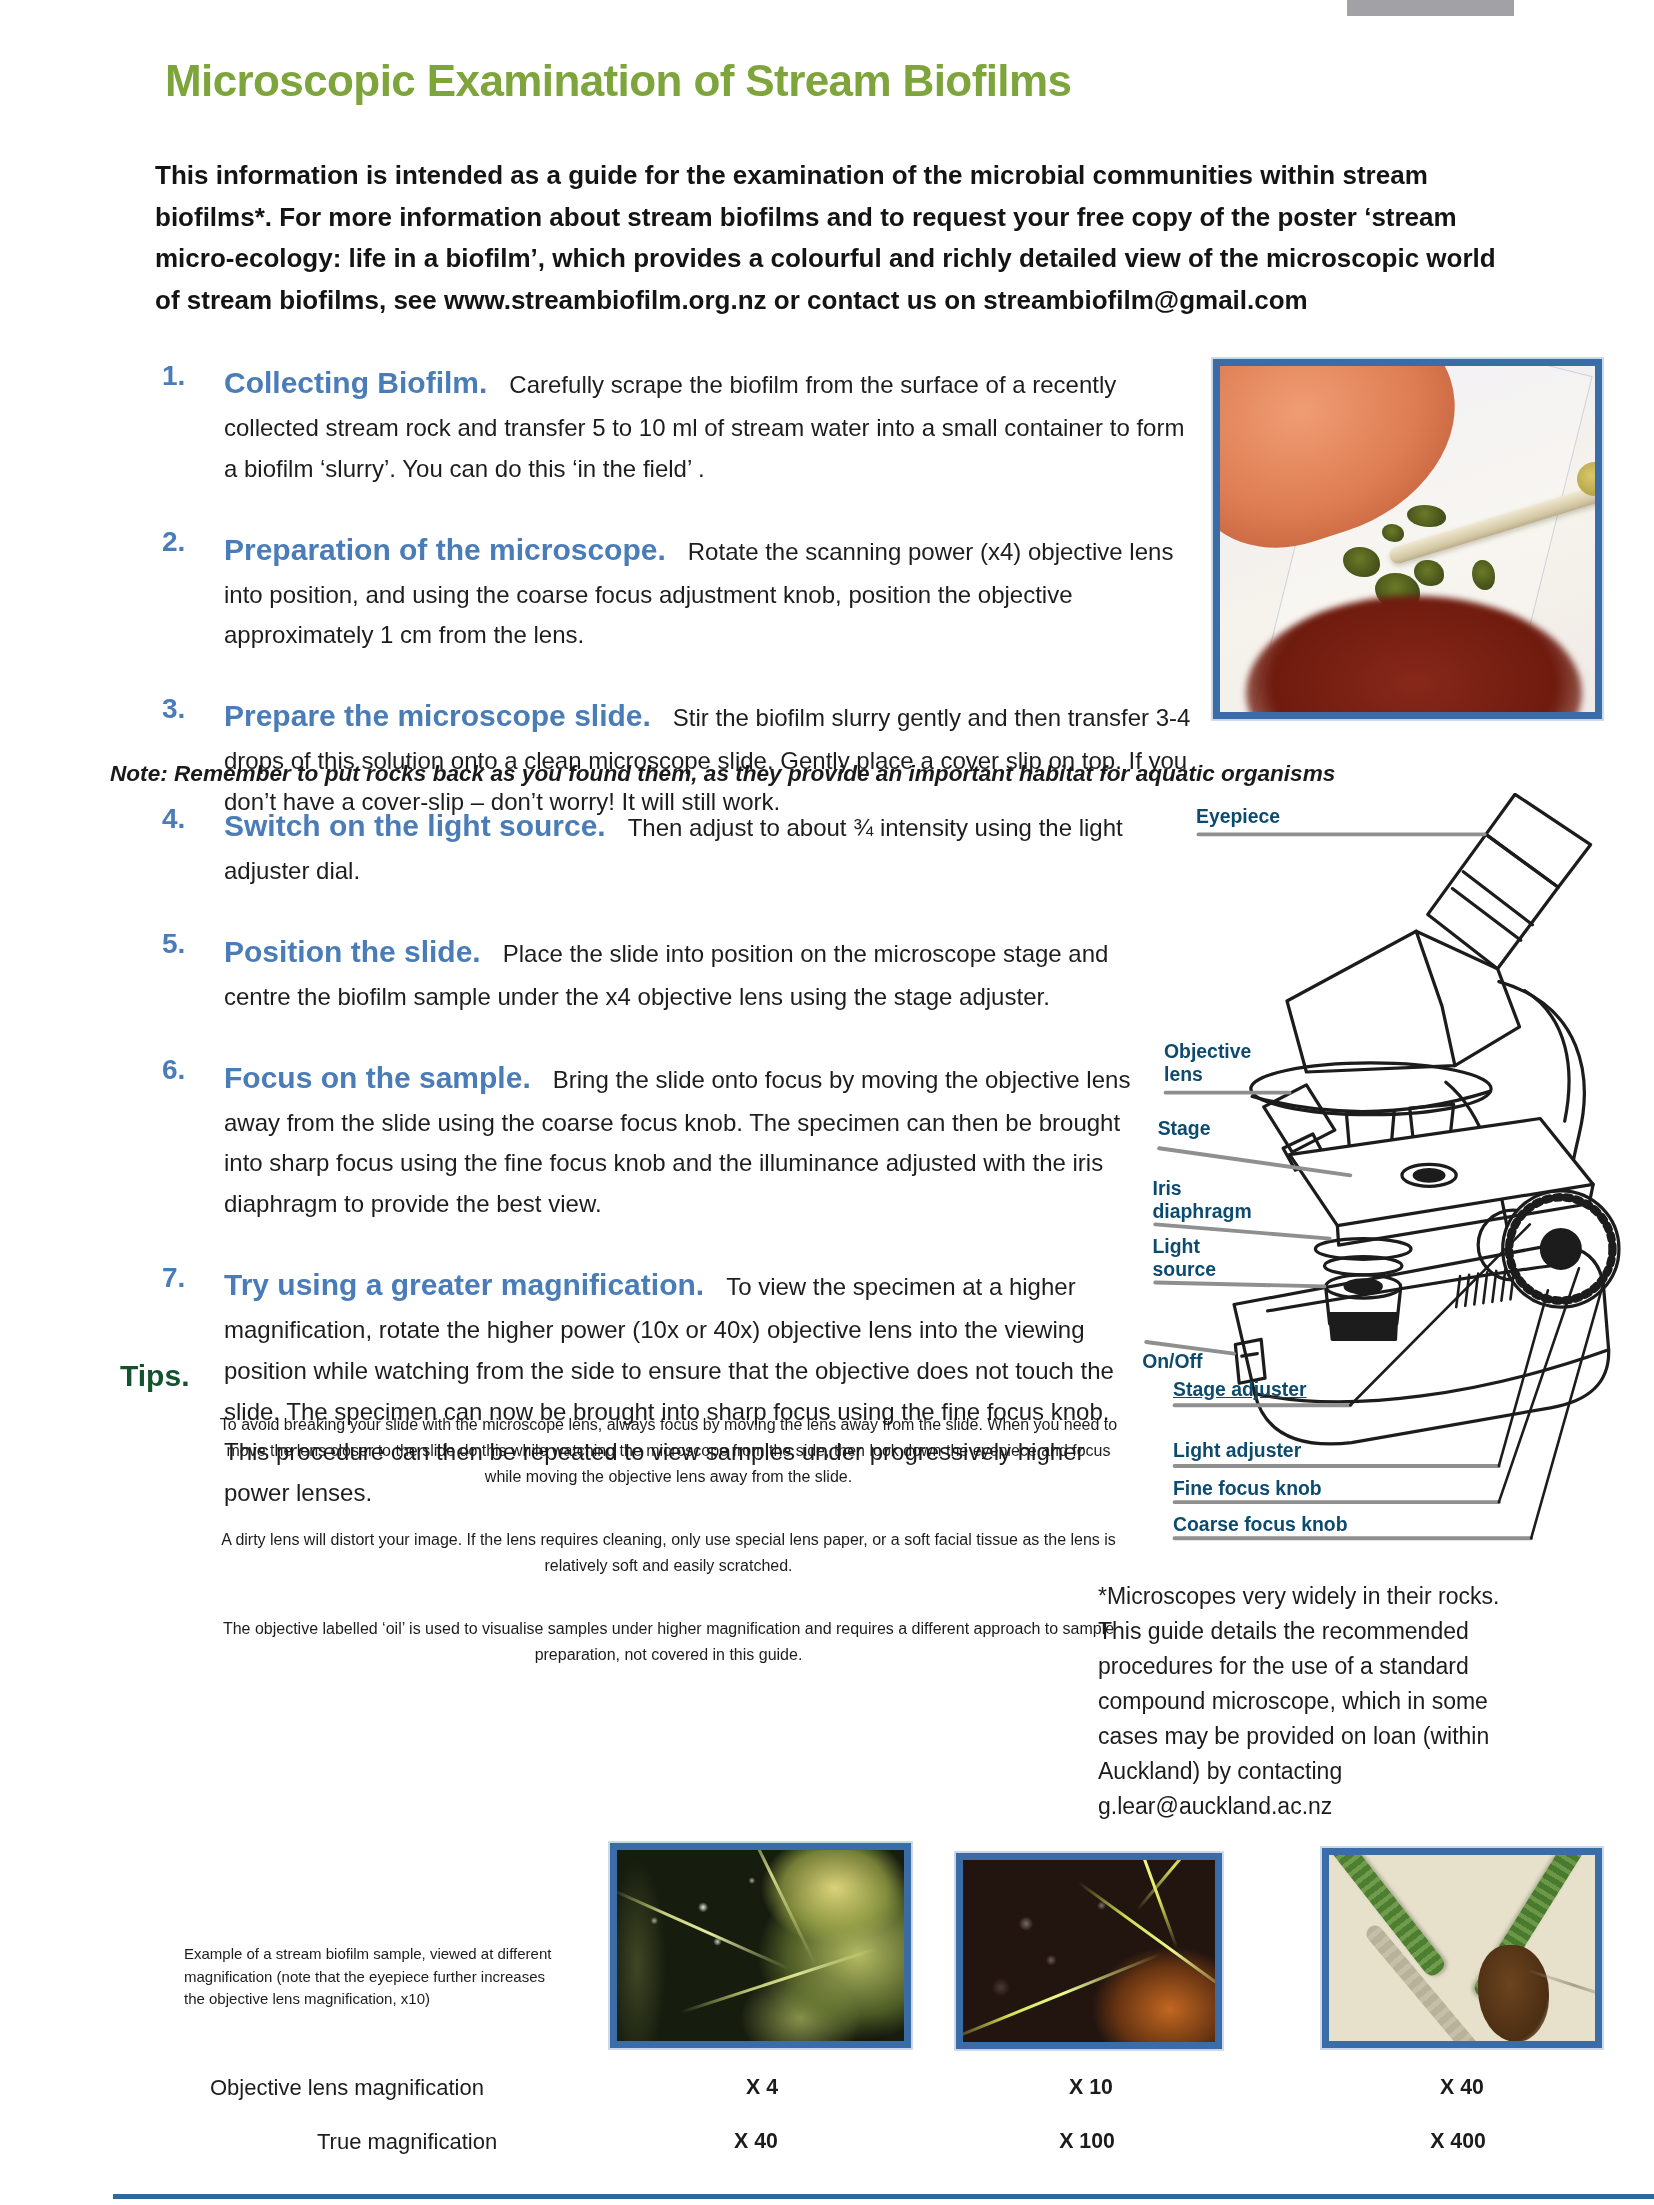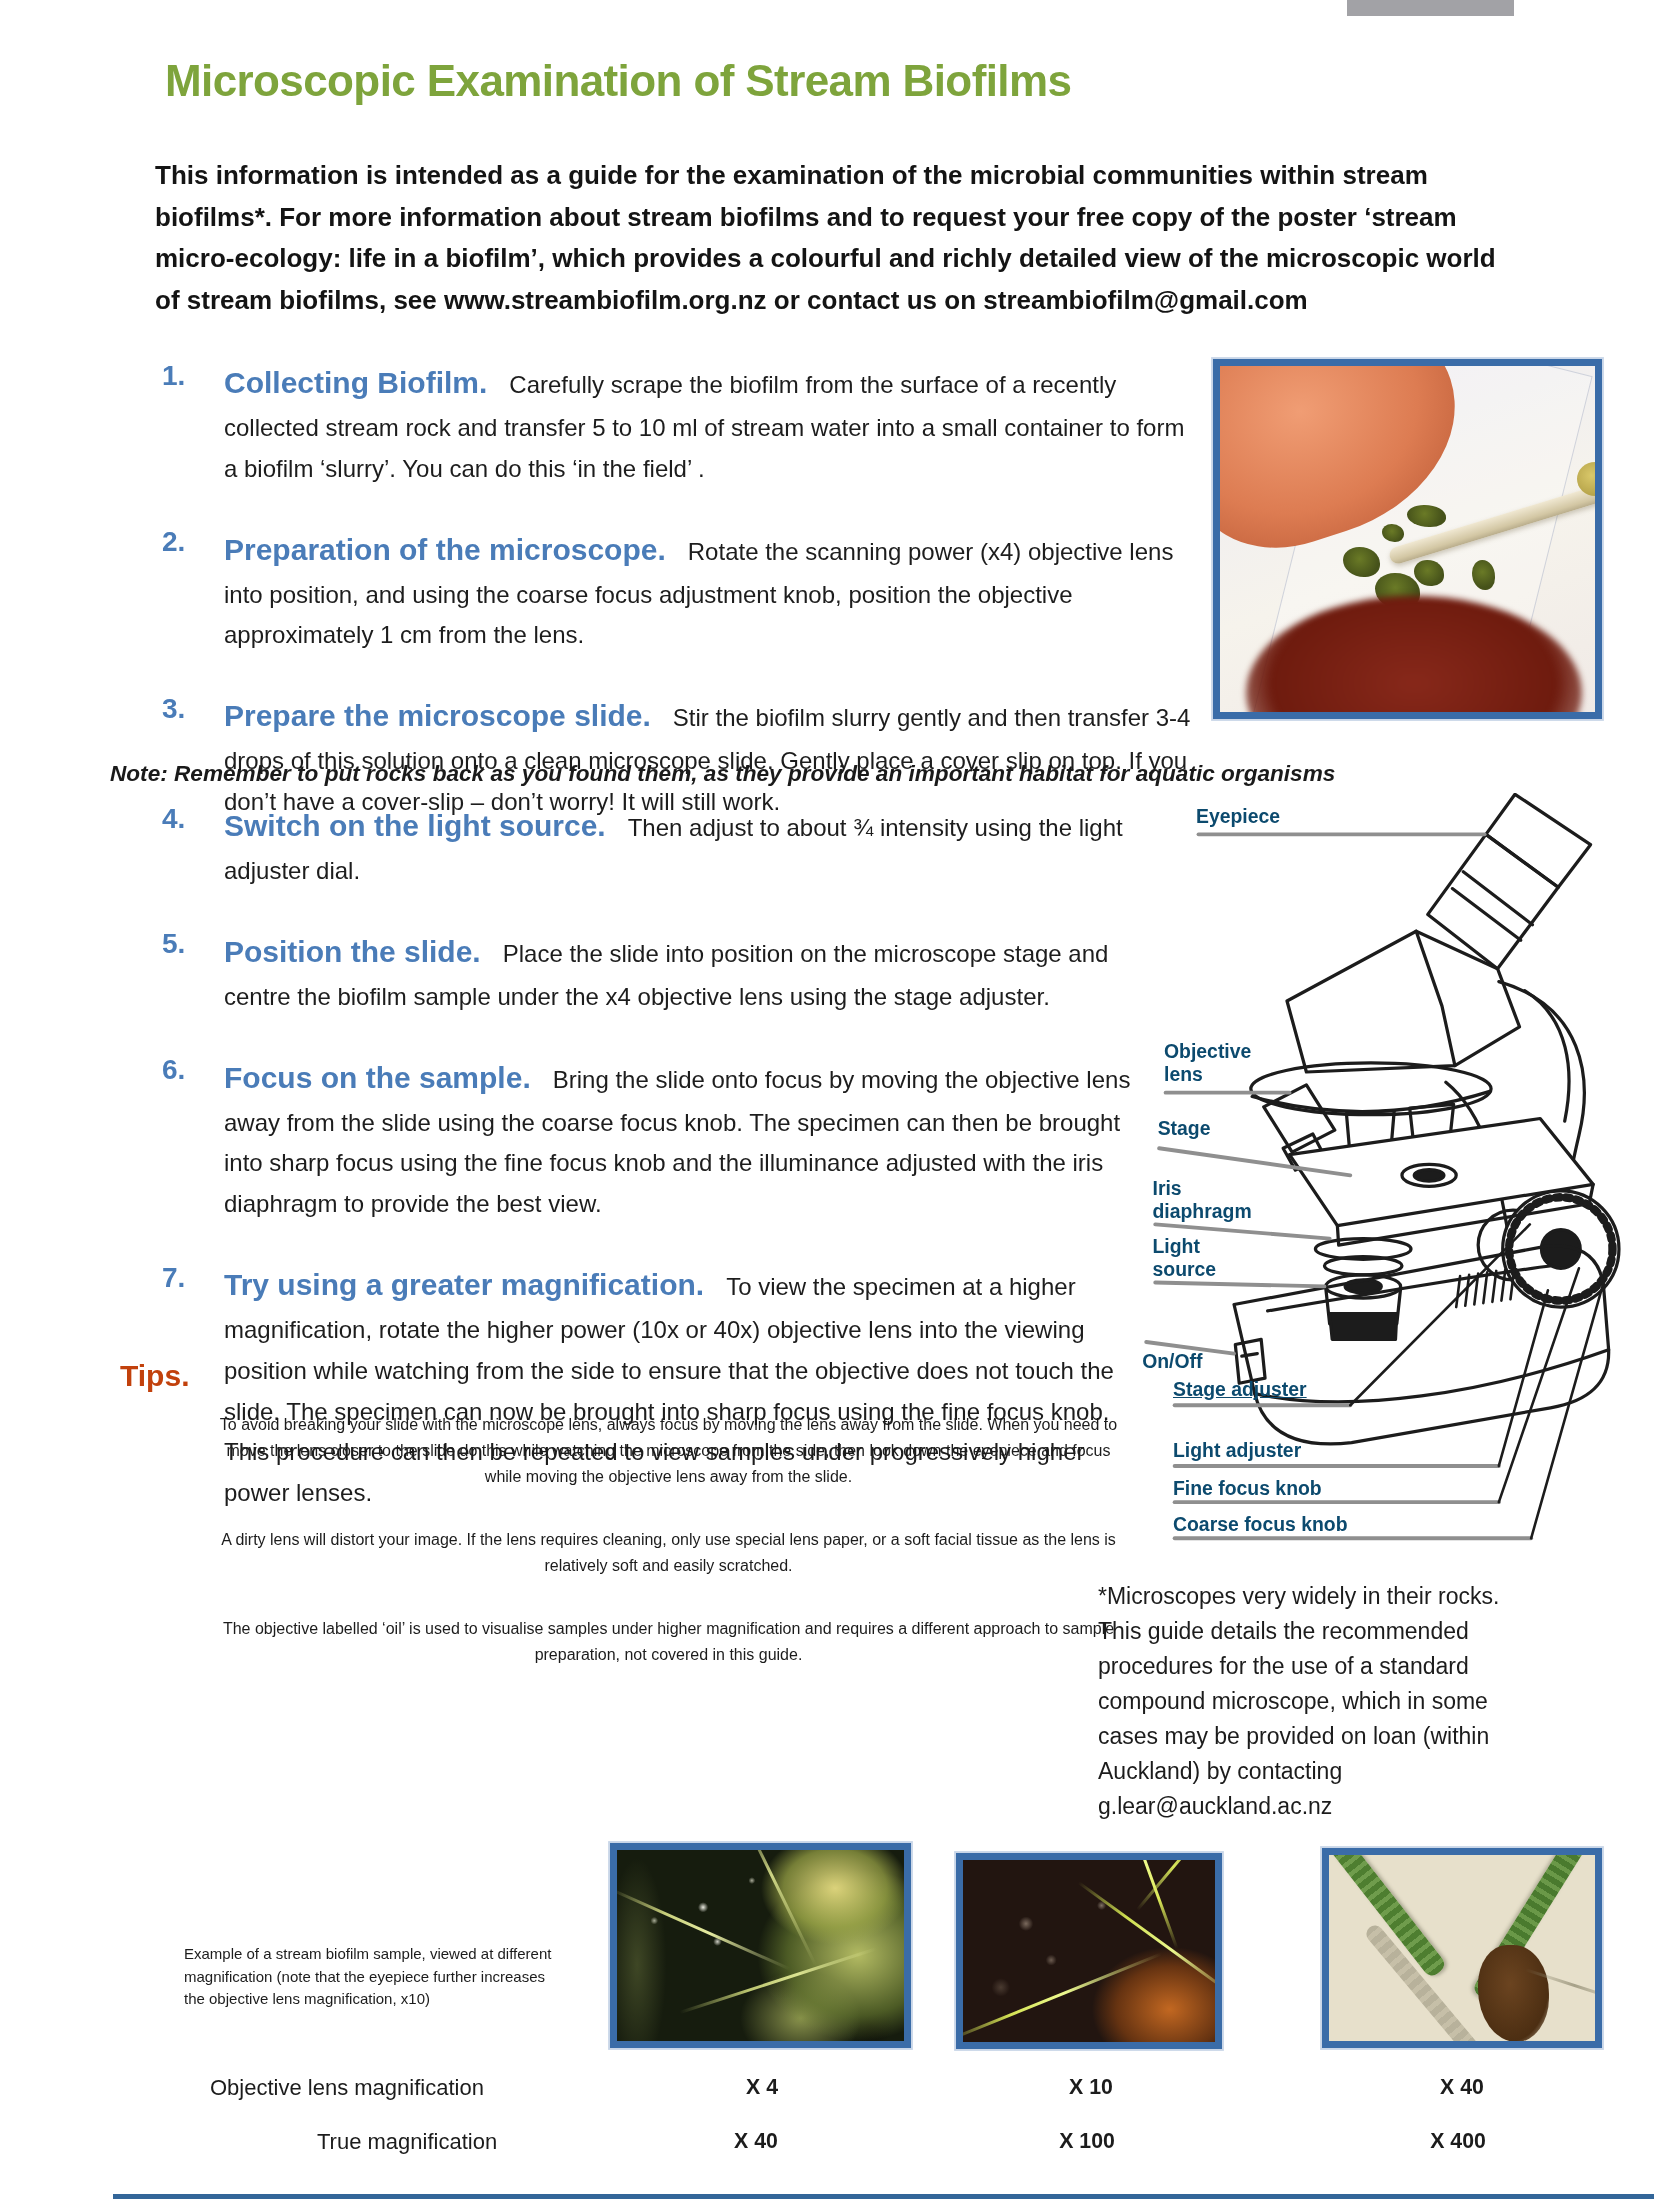--- a/index.html
+++ b/index.html
@@ -15,21 +15,21 @@
   #steps123{left:162px;top:357px;width:1040px;}
   #steps47{left:162px;top:800px;width:989px;}
   .step{display:flex;gap:17px;margin-bottom:34px;}
   .step-num{flex:0 0 45px;font-size:28px;font-weight:700;color:#4a7cb8;padding-top:2.6px;}
   .step-content{flex:1;font-size:24px;line-height:1.7;color:#1d1d1d;}
   .step-heading{font-size:30px;font-weight:700;color:#4a7cb8;margin-right:22px;}
 
   .note{position:absolute;left:110px;top:738px;width:1473px;font-size:22.6px;font-weight:700;font-style:italic;color:#1a1a1a;}
 
   #tips{position:absolute;left:120px;top:1359px;width:1008px;}
-  .tips-heading{font-size:30px;font-weight:700;color:#c2410c;}
+  .tips-heading{font-size:30px;font-weight:700;color:#14532d;}
   .tip-para{margin:19.4px 0 37px 96px;width:905px;font-size:16px;line-height:1.62;text-align:center;}
   .tip-para + .tip-para{margin-top:0;}
 
   
   .photo{position:absolute;border:7.1px solid #3a6ca8;box-shadow:0 0 0 1.9px #c9d6e8;overflow:hidden;background:#eee;}
   #slide-photo{left:1213px;top:359px;width:375px;height:346px;background:linear-gradient(160deg,#ecebf2 0%,#f6f3ec 55%,#f0eae6 100%);}
   #slide-photo .finger{position:absolute;left:-39px;top:-45px;width:278px;height:213px;border-radius:46% 54% 60% 40%;transform:rotate(-18deg);background:radial-gradient(ellipse at 45% 40%,#f09d74 0%,#dd7c52 55%,#c4633d 85%,rgba(196,99,61,0) 100%);}
   #slide-photo .thumb{position:absolute;left:26px;bottom:-78px;width:336px;height:194px;border-radius:50%;filter:blur(3.2px);background:radial-gradient(ellipse at 50% 45%,#87281a 0%,#6e1b0e 60%,rgba(110,27,14,0) 100%);}
   #slide-photo .slide-edge{position:absolute;left:78px;top:-26px;width:246px;height:414px;border:1.9px solid rgba(175,182,200,.55);transform:rotate(14deg);background:rgba(255,255,255,.25);}
   #slide-photo .pipette{position:absolute;left:165px;top:149px;width:233px;height:17px;transform:rotate(-17deg);border-radius:8.4px;background:linear-gradient(180deg,#f0e8d2 0%,#d3c7a4 70%,#b9ad8c 100%);box-shadow:0 2.6px 5.2px rgba(120,110,80,.35);}

